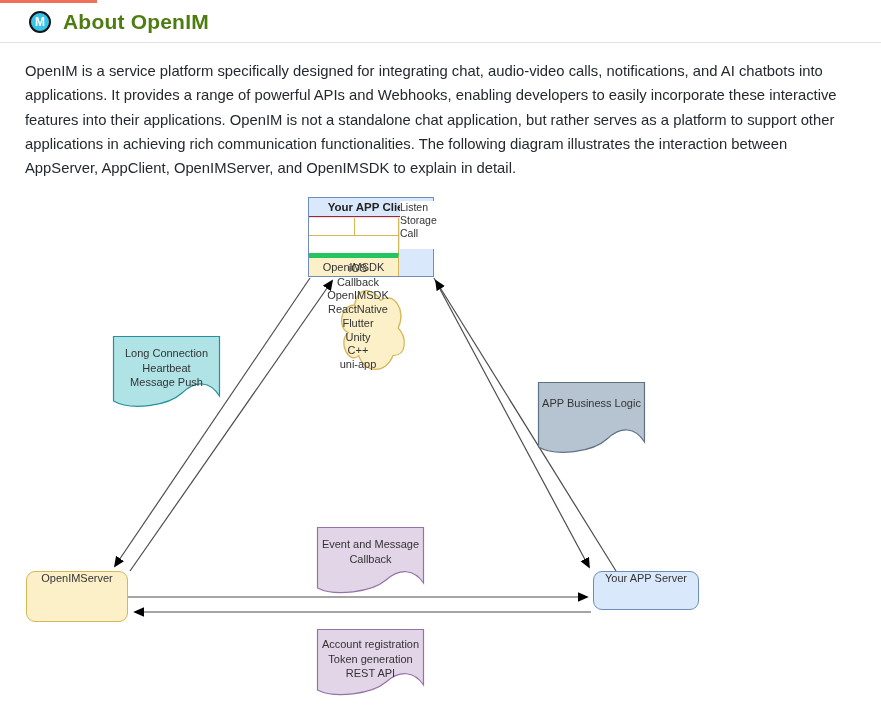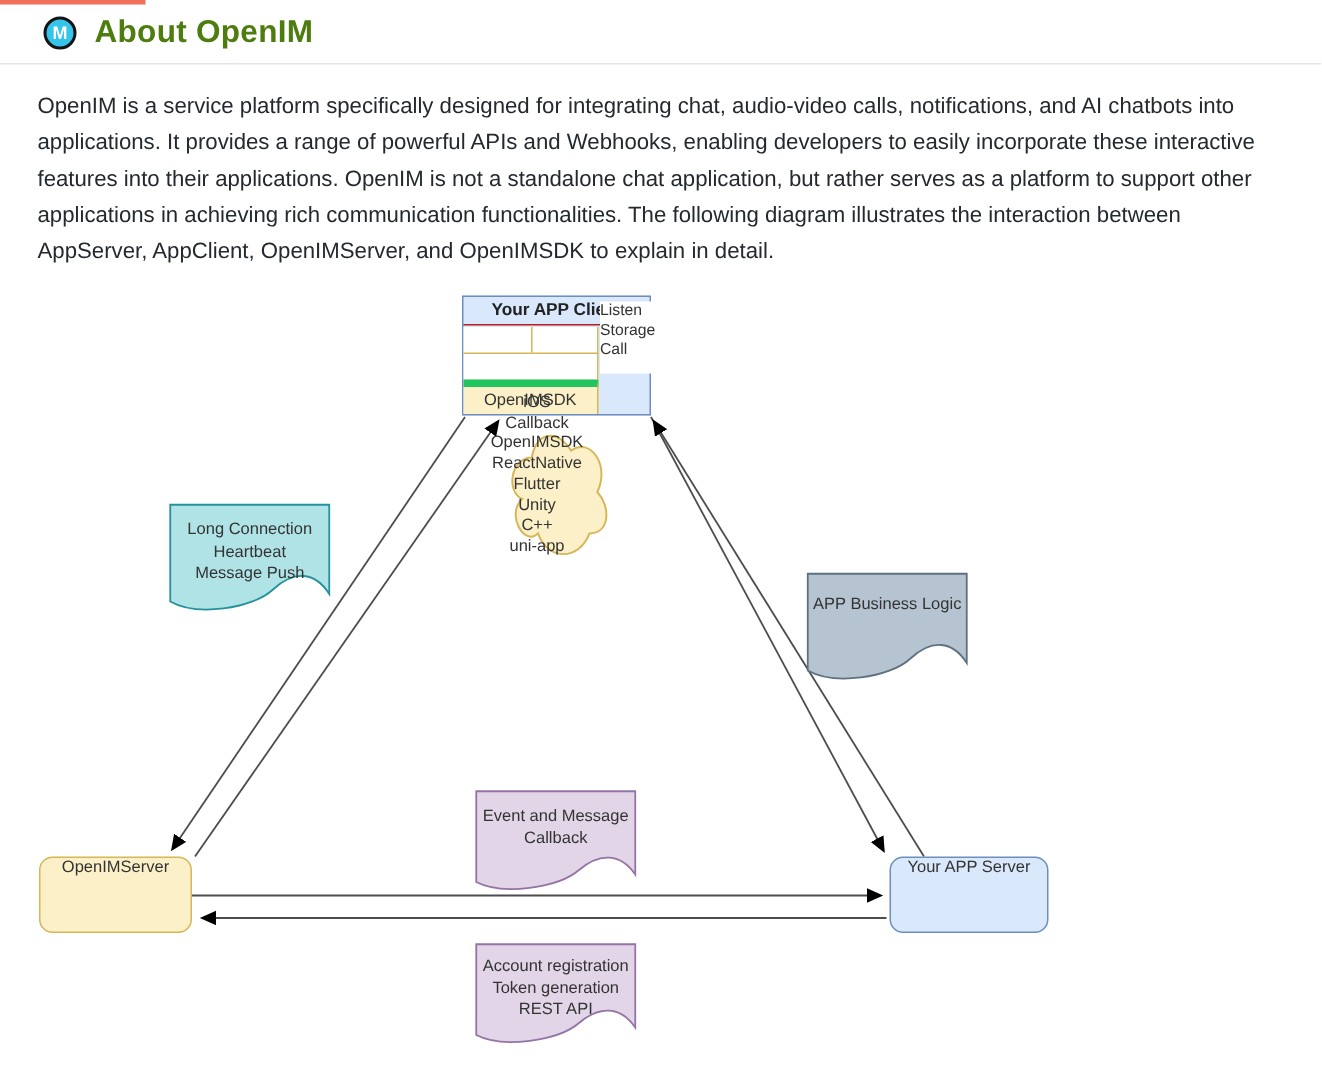--- a/index.html
+++ b/index.html
@@ -58,21 +58,21 @@
   .doc-gray   { left:538px; top:192px; width:107px; height:77px; }
   .doc-purple1{ left:317px; top:337px; width:107px; height:72px; }
   .doc-purple2{ left:317px; top:439px; width:107px; height:72px; }
 
   
   .node {
     position:absolute; border-radius:9px; font-size:11px; color:#333;
     display:flex; justify-content:center;
   }
   .node-openim { left:26px; top:381px; width:102px; height:51px; background:#FCF0C8; border:1px solid #D6B656; }
-  .node-appsrv { left:593px; top:381px; width:106px; height:51px; background:#DAE8FC; border:1px solid #6C8EBF; }
+  .node-appsrv { left:593px; top:381px; width:106px; height:39px; background:#DAE8FC; border:1px solid #6C8EBF; }
 </style>
 </head>
 <body>
 
 <div class="page">
 
   <div class="accent-bar"></div>
 
   <div class="hdr">
     <span class="logo-badge">

